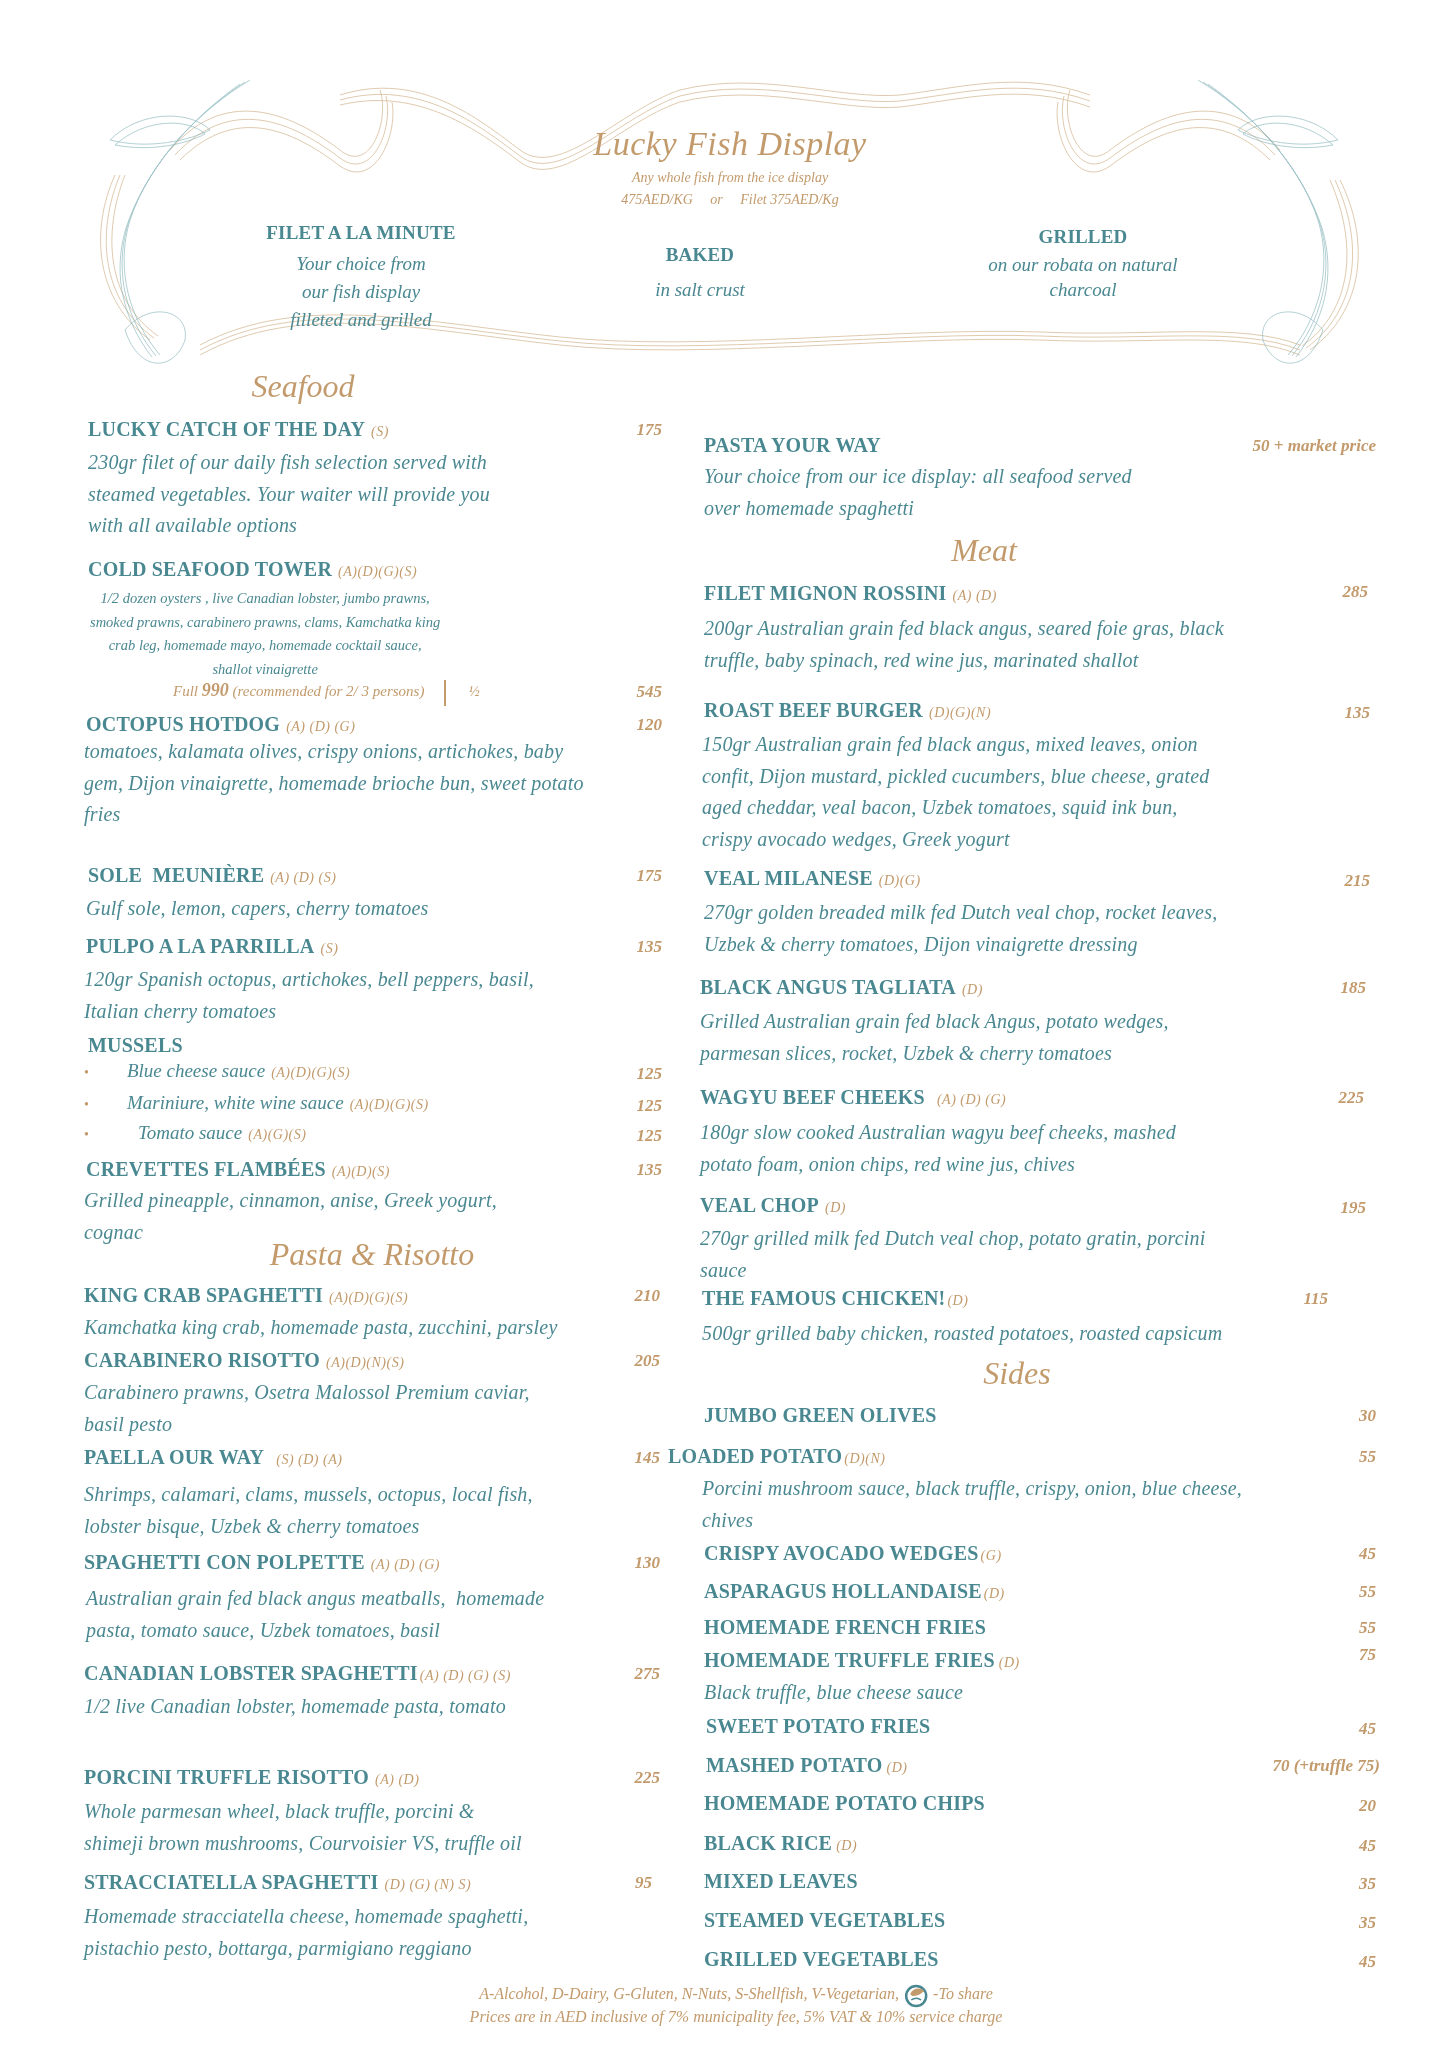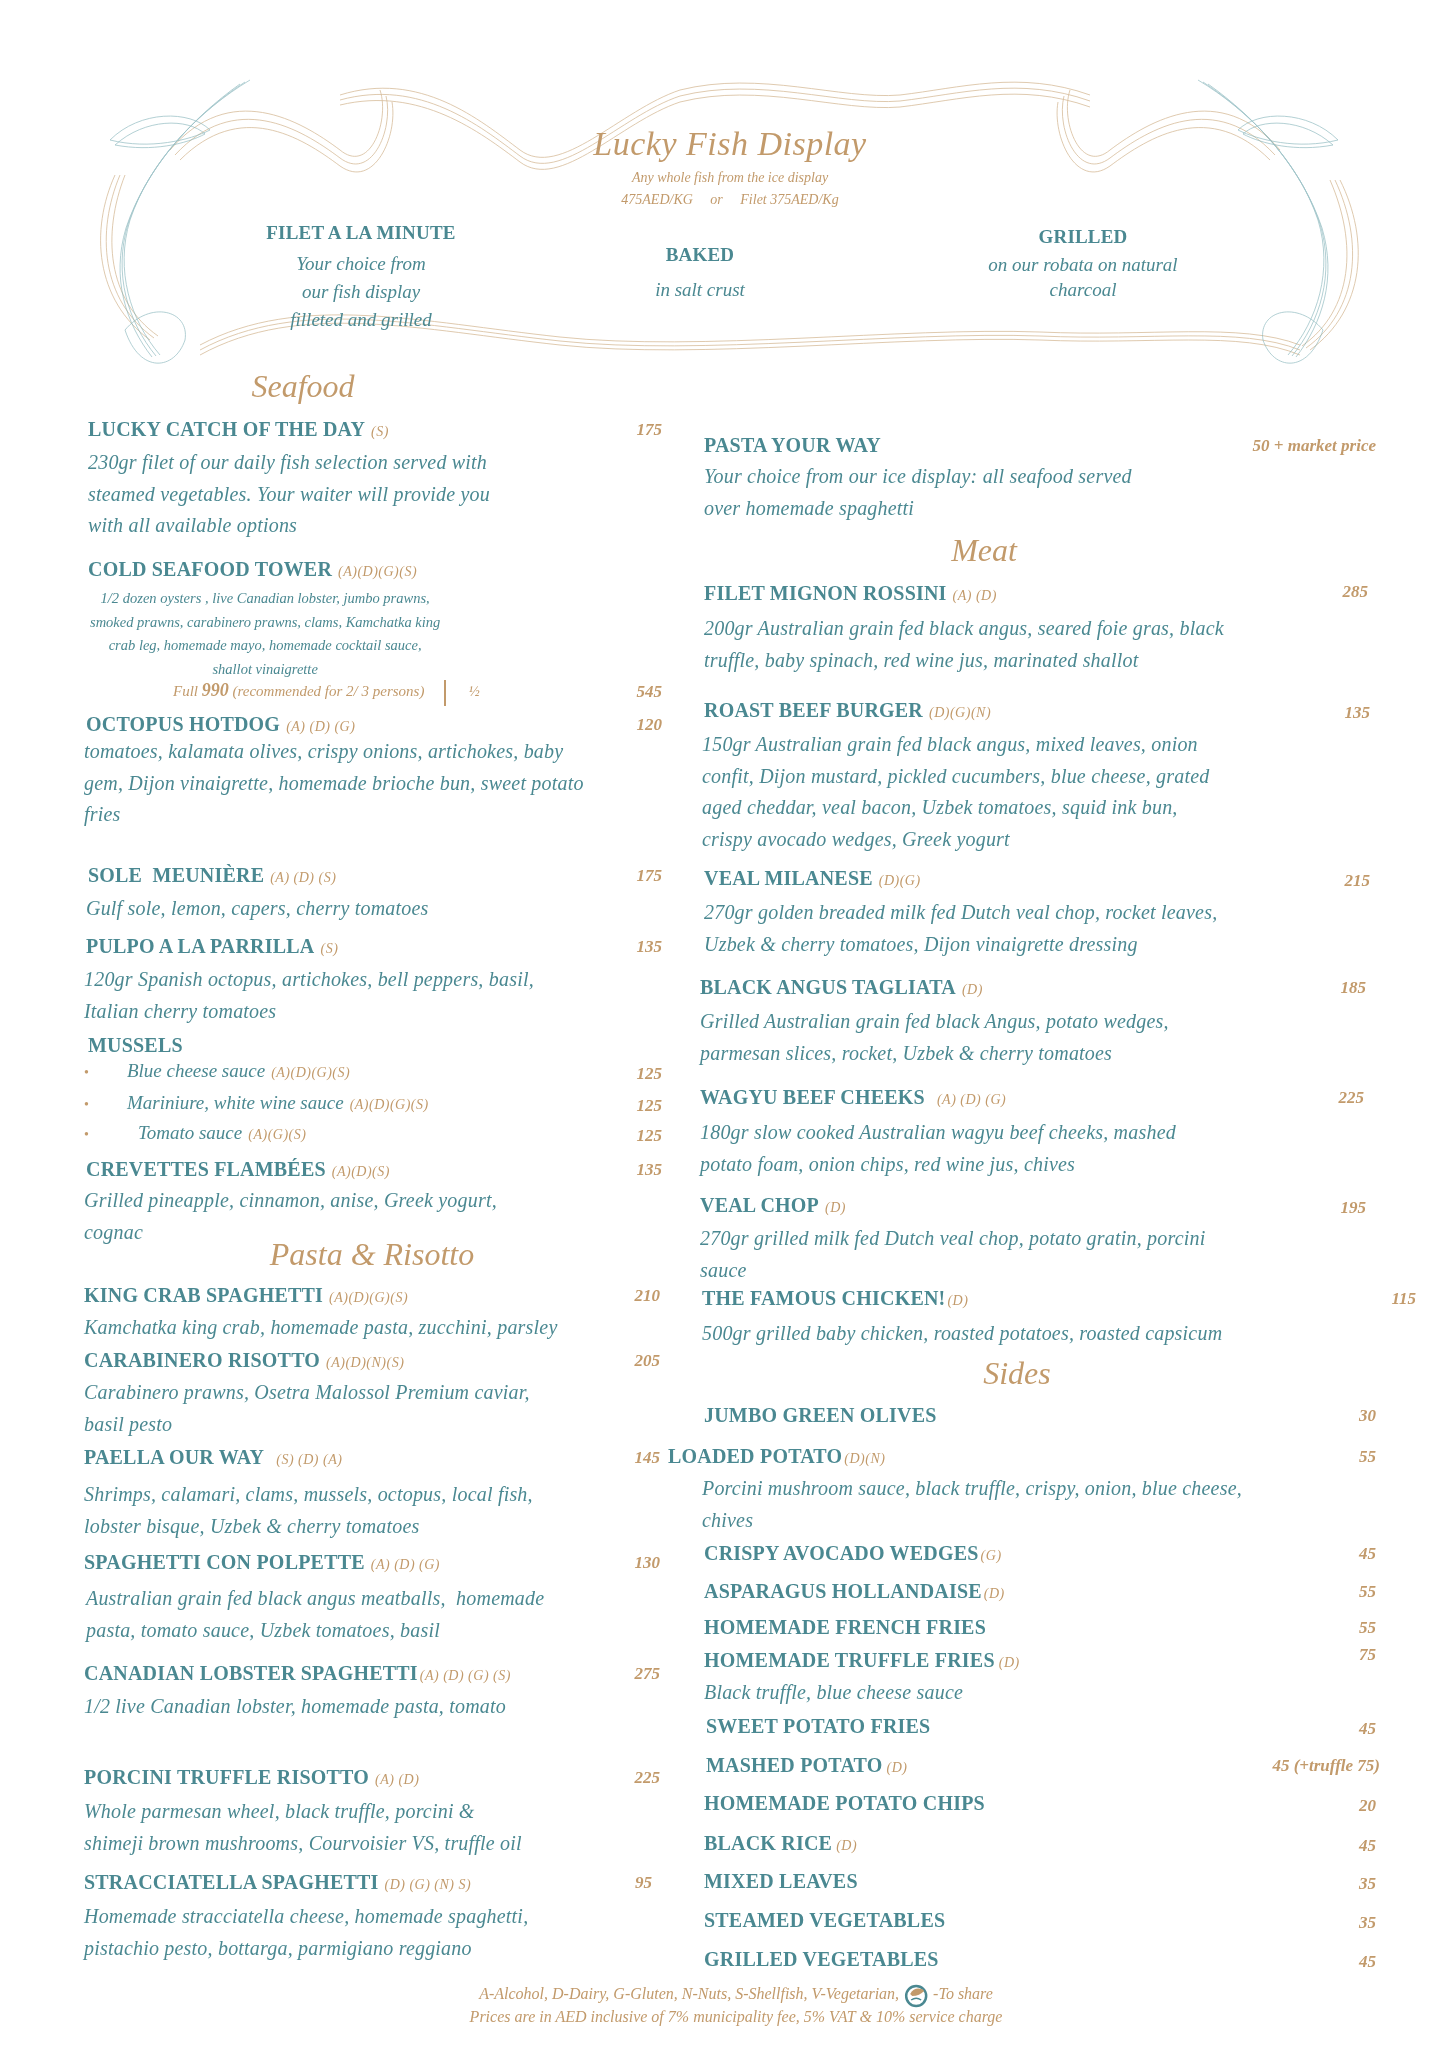--- a/index.html
+++ b/index.html
@@ -259,21 +259,21 @@
 </div>
 
 <div class="abs item-name" style="left:700px; top:1194px;"><span>VEAL CHOP</span><span class="tags">(D)</span></div>
 <div class="abs price" style="left:1366px; top:1198px;">195</div>
 <div class="abs desc" style="left:700px; top:1223px;">
   <div>270gr grilled milk fed Dutch veal chop, potato gratin, porcini</div>
   <div>sauce</div>
 </div>
 
 <div class="abs item-name" style="left:702px; top:1287px;"><span>THE FAMOUS CHICKEN!</span><span class="tags" style="margin-left:2px;">(D)</span></div>
-<div class="abs price" style="left:1416px; top:1289px;">115</div>
+<div class="abs price" style="left:1328px; top:1289px;">115</div>
 <div class="abs desc" style="left:702px; top:1318px;">
   <div>500gr grilled baby chicken, roasted potatoes, roasted capsicum</div>
 </div>
 
 <div class="abs section" style="left:1017px; top:1355px;">Sides</div>
 
 <div class="abs item-name" style="left:704px; top:1404px;">JUMBO GREEN OLIVES</div>
 <div class="abs price" style="left:1376px; top:1406px;">30</div>
 
 <div class="abs item-name" style="left:668px; top:1445px;"><span>LOADED POTATO</span><span class="tags" style="margin-left:2px;">(D)(N)</span></div>
@@ -295,21 +295,21 @@
 <div class="abs item-name" style="left:704px; top:1649px;"><span>HOMEMADE TRUFFLE FRIES</span><span class="tags" style="margin-left:4px;">(D)</span></div>
 <div class="abs price" style="left:1376px; top:1645px;">75</div>
 <div class="abs desc" style="left:704px; top:1677px;">
   <div>Black truffle, blue cheese sauce</div>
 </div>
 
 <div class="abs item-name" style="left:706px; top:1715px;">SWEET POTATO FRIES</div>
 <div class="abs price" style="left:1376px; top:1719px;">45</div>
 
 <div class="abs item-name" style="left:706px; top:1754px;"><span>MASHED POTATO</span><span class="tags" style="margin-left:4px;">(D)</span></div>
-<div class="abs price" style="left:1380px; top:1756px;">45 (+truffle 75)</div>
+<div class="abs price" style="left:1380px; top:1756px;">70 (+truffle 75)</div>
 
 <div class="abs item-name" style="left:704px; top:1792px;">HOMEMADE POTATO CHIPS</div>
 <div class="abs price" style="left:1376px; top:1796px;">20</div>
 
 <div class="abs item-name" style="left:704px; top:1832px;"><span>BLACK RICE</span><span class="tags" style="margin-left:4px;">(D)</span></div>
 <div class="abs price" style="left:1376px; top:1836px;">45</div>
 
 <div class="abs item-name" style="left:704px; top:1870px;">MIXED LEAVES</div>
 <div class="abs price" style="left:1376px; top:1874px;">35</div>
 

